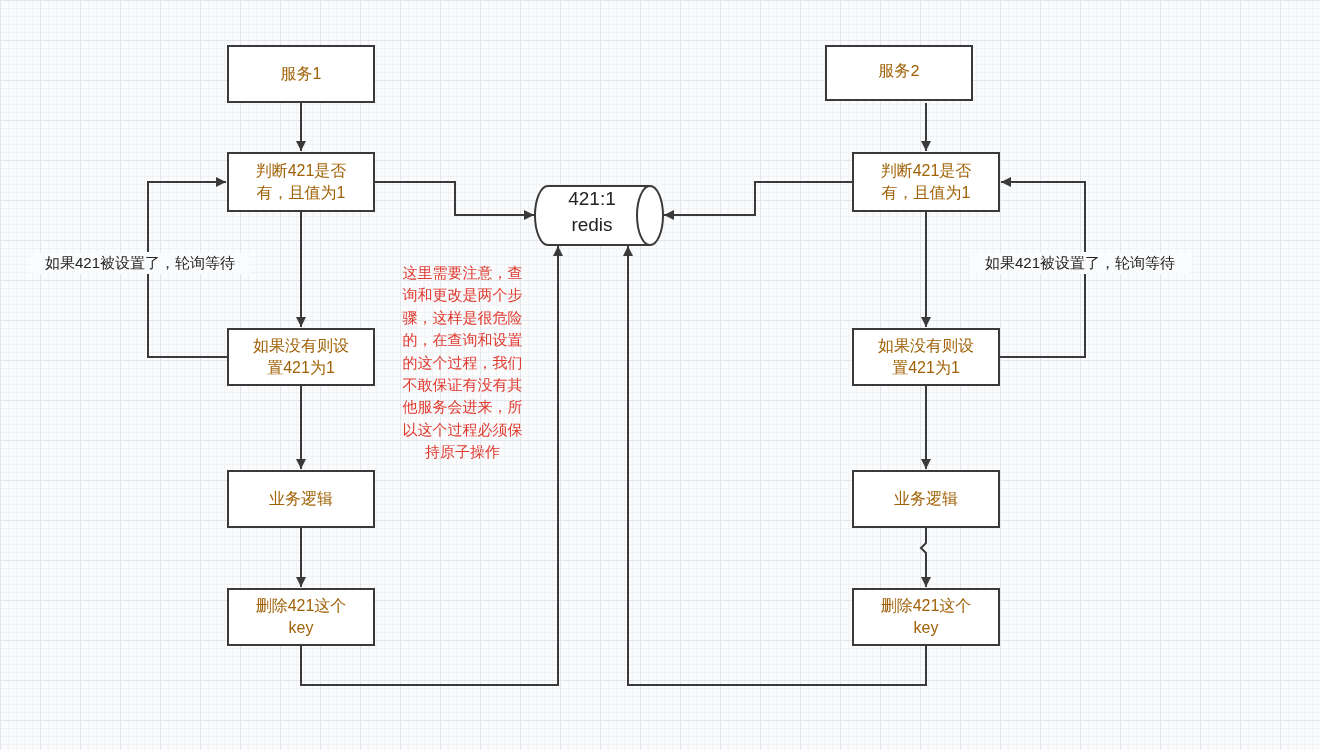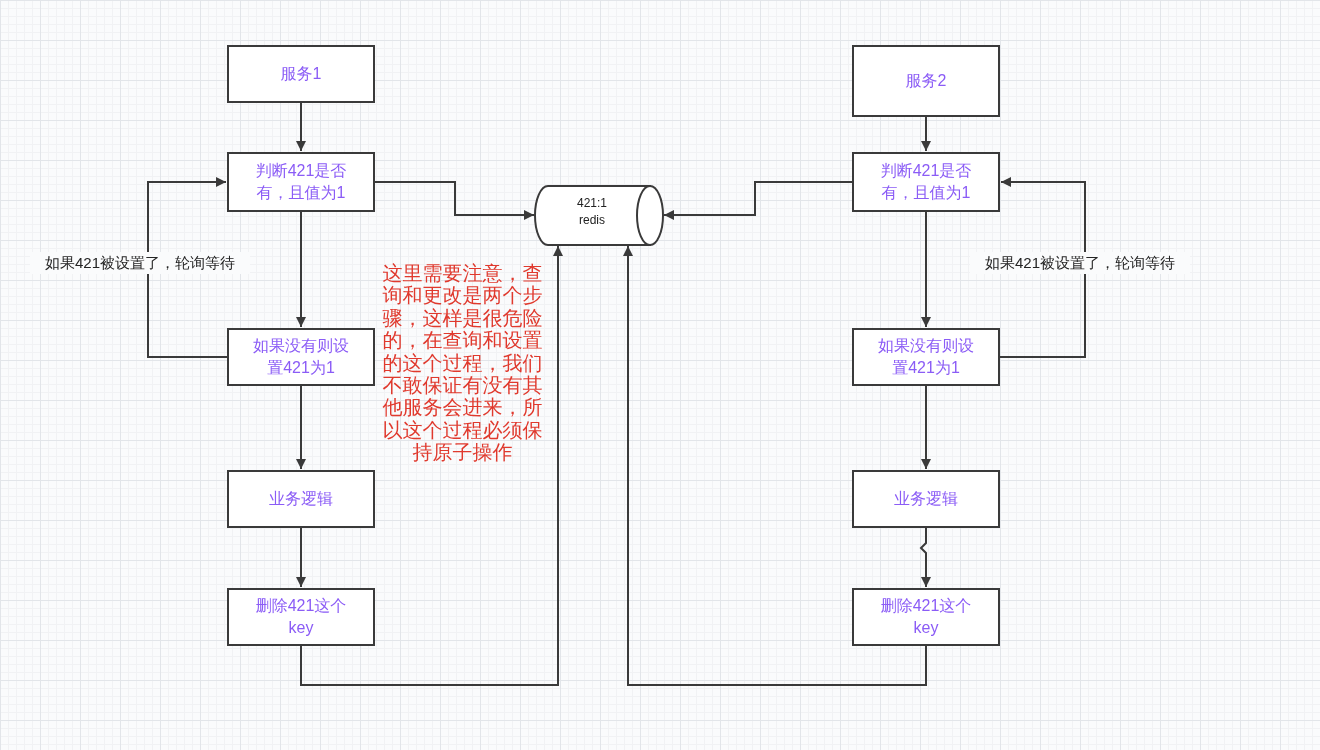--- a/index.html
+++ b/index.html
@@ -42,51 +42,51 @@
     border: 2px solid #3a3a3a;
     display: flex;
     align-items: center;
     justify-content: center;
     text-align: center;
   }
   .node .label {
     white-space: pre-line;
     font-size: 16px;
     line-height: 1.35;
-    color: #8b5cf6;
+    color: #a16207;
     padding: 2px 4px;
   }
   .cyl-label {
     position: absolute;
     left: 535px; top: 186px;
     width: 114px; height: 51px;
     display: flex;
     align-items: center;
     justify-content: center;
     text-align: center;
     white-space: pre-line;
-    font-size: 12px;
+    font-size: 19px;
     line-height: 1.35;
     color: #222222;
     pointer-events: none;
   }
   .edge-label {
     position: absolute;
     font-size: 15px;
     line-height: 20px;
     color: #242424;
     text-align: center;
     background: #fafbfc;
     padding: 1px 0;
   }
   .annotation {
     position: absolute;
     left: 375px; top: 262px;
     width: 175px;
-    font-size: 20px;
+    font-size: 15px;
     line-height: 22.4px;
     color: #e0392d;
     text-align: center;
     white-space: pre-line;
   }
 </style>
 </head>
 <body>
 
 <div class="canvas">
@@ -135,21 +135,21 @@
 置421为1</span>
   </div>
   <div class="node" style="left:227px; top:470px; width:148px; height:58px;">
     <span class="label">业务逻辑</span>
   </div>
   <div class="node" style="left:227px; top:588px; width:148px; height:58px;">
     <span class="label">删除421这个
 key</span>
   </div>
 
-  <div class="node" style="left:852px; top:45px; width:148px; height:72px;">
+  <div class="node" style="left:825px; top:45px; width:148px; height:56px;font-family:Liberation Mono, monospace;">
     <span class="label">服务2</span>
   </div>
   <div class="node" style="left:852px; top:152px; width:148px; height:60px;">
     <span class="label">判断421是否
 有，且值为1</span>
   </div>
   <div class="node" style="left:852px; top:328px; width:148px; height:58px;">
     <span class="label">如果没有则设
 置421为1</span>
   </div>

